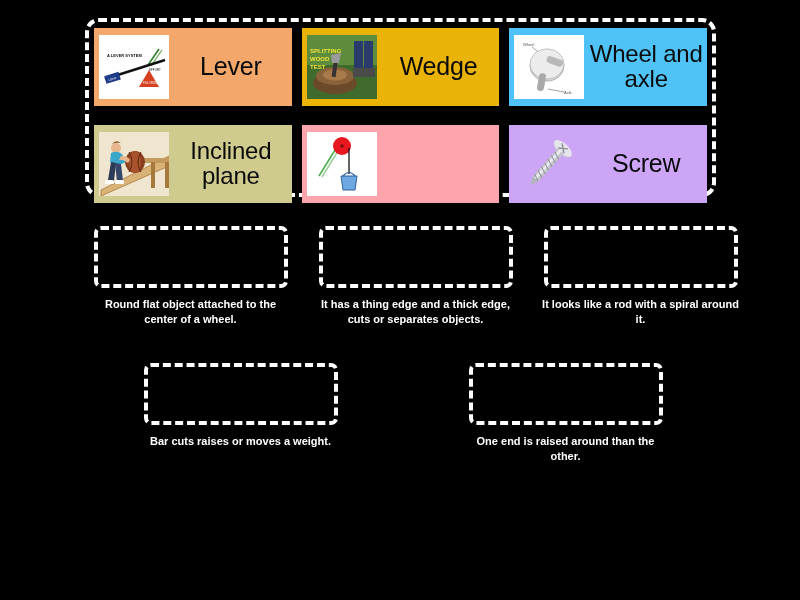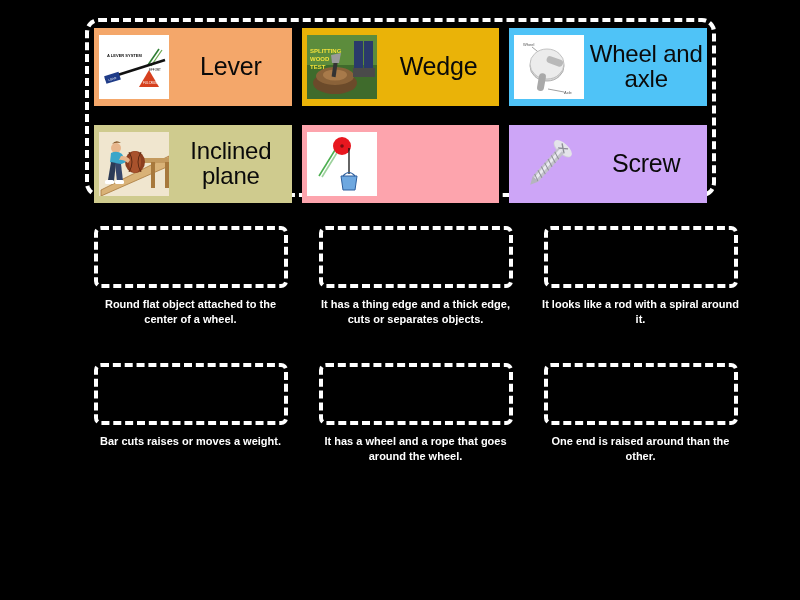--- a/index.html
+++ b/index.html
@@ -268,23 +268,19 @@
       </div>
     </div>
 
     <div class="drop-row drop-row-2">
       <div class="drop-cell">
         <div class="drop-target"></div>
         <div class="drop-caption">Bar cuts raises or moves a weight.</div>
       </div>
       <div class="drop-cell">
         <div class="drop-target"></div>
-        <div class="drop-caption">It has a wheel and a rope that goes around the wheel.</div>
-      </div>
-      <div class="drop-cell">
-        <div class="drop-target"></div>
         <div class="drop-caption">One end is raised around than the other.</div>
       </div>
     </div>
 
   </div>
 
 </div>
 
 </body></html>

